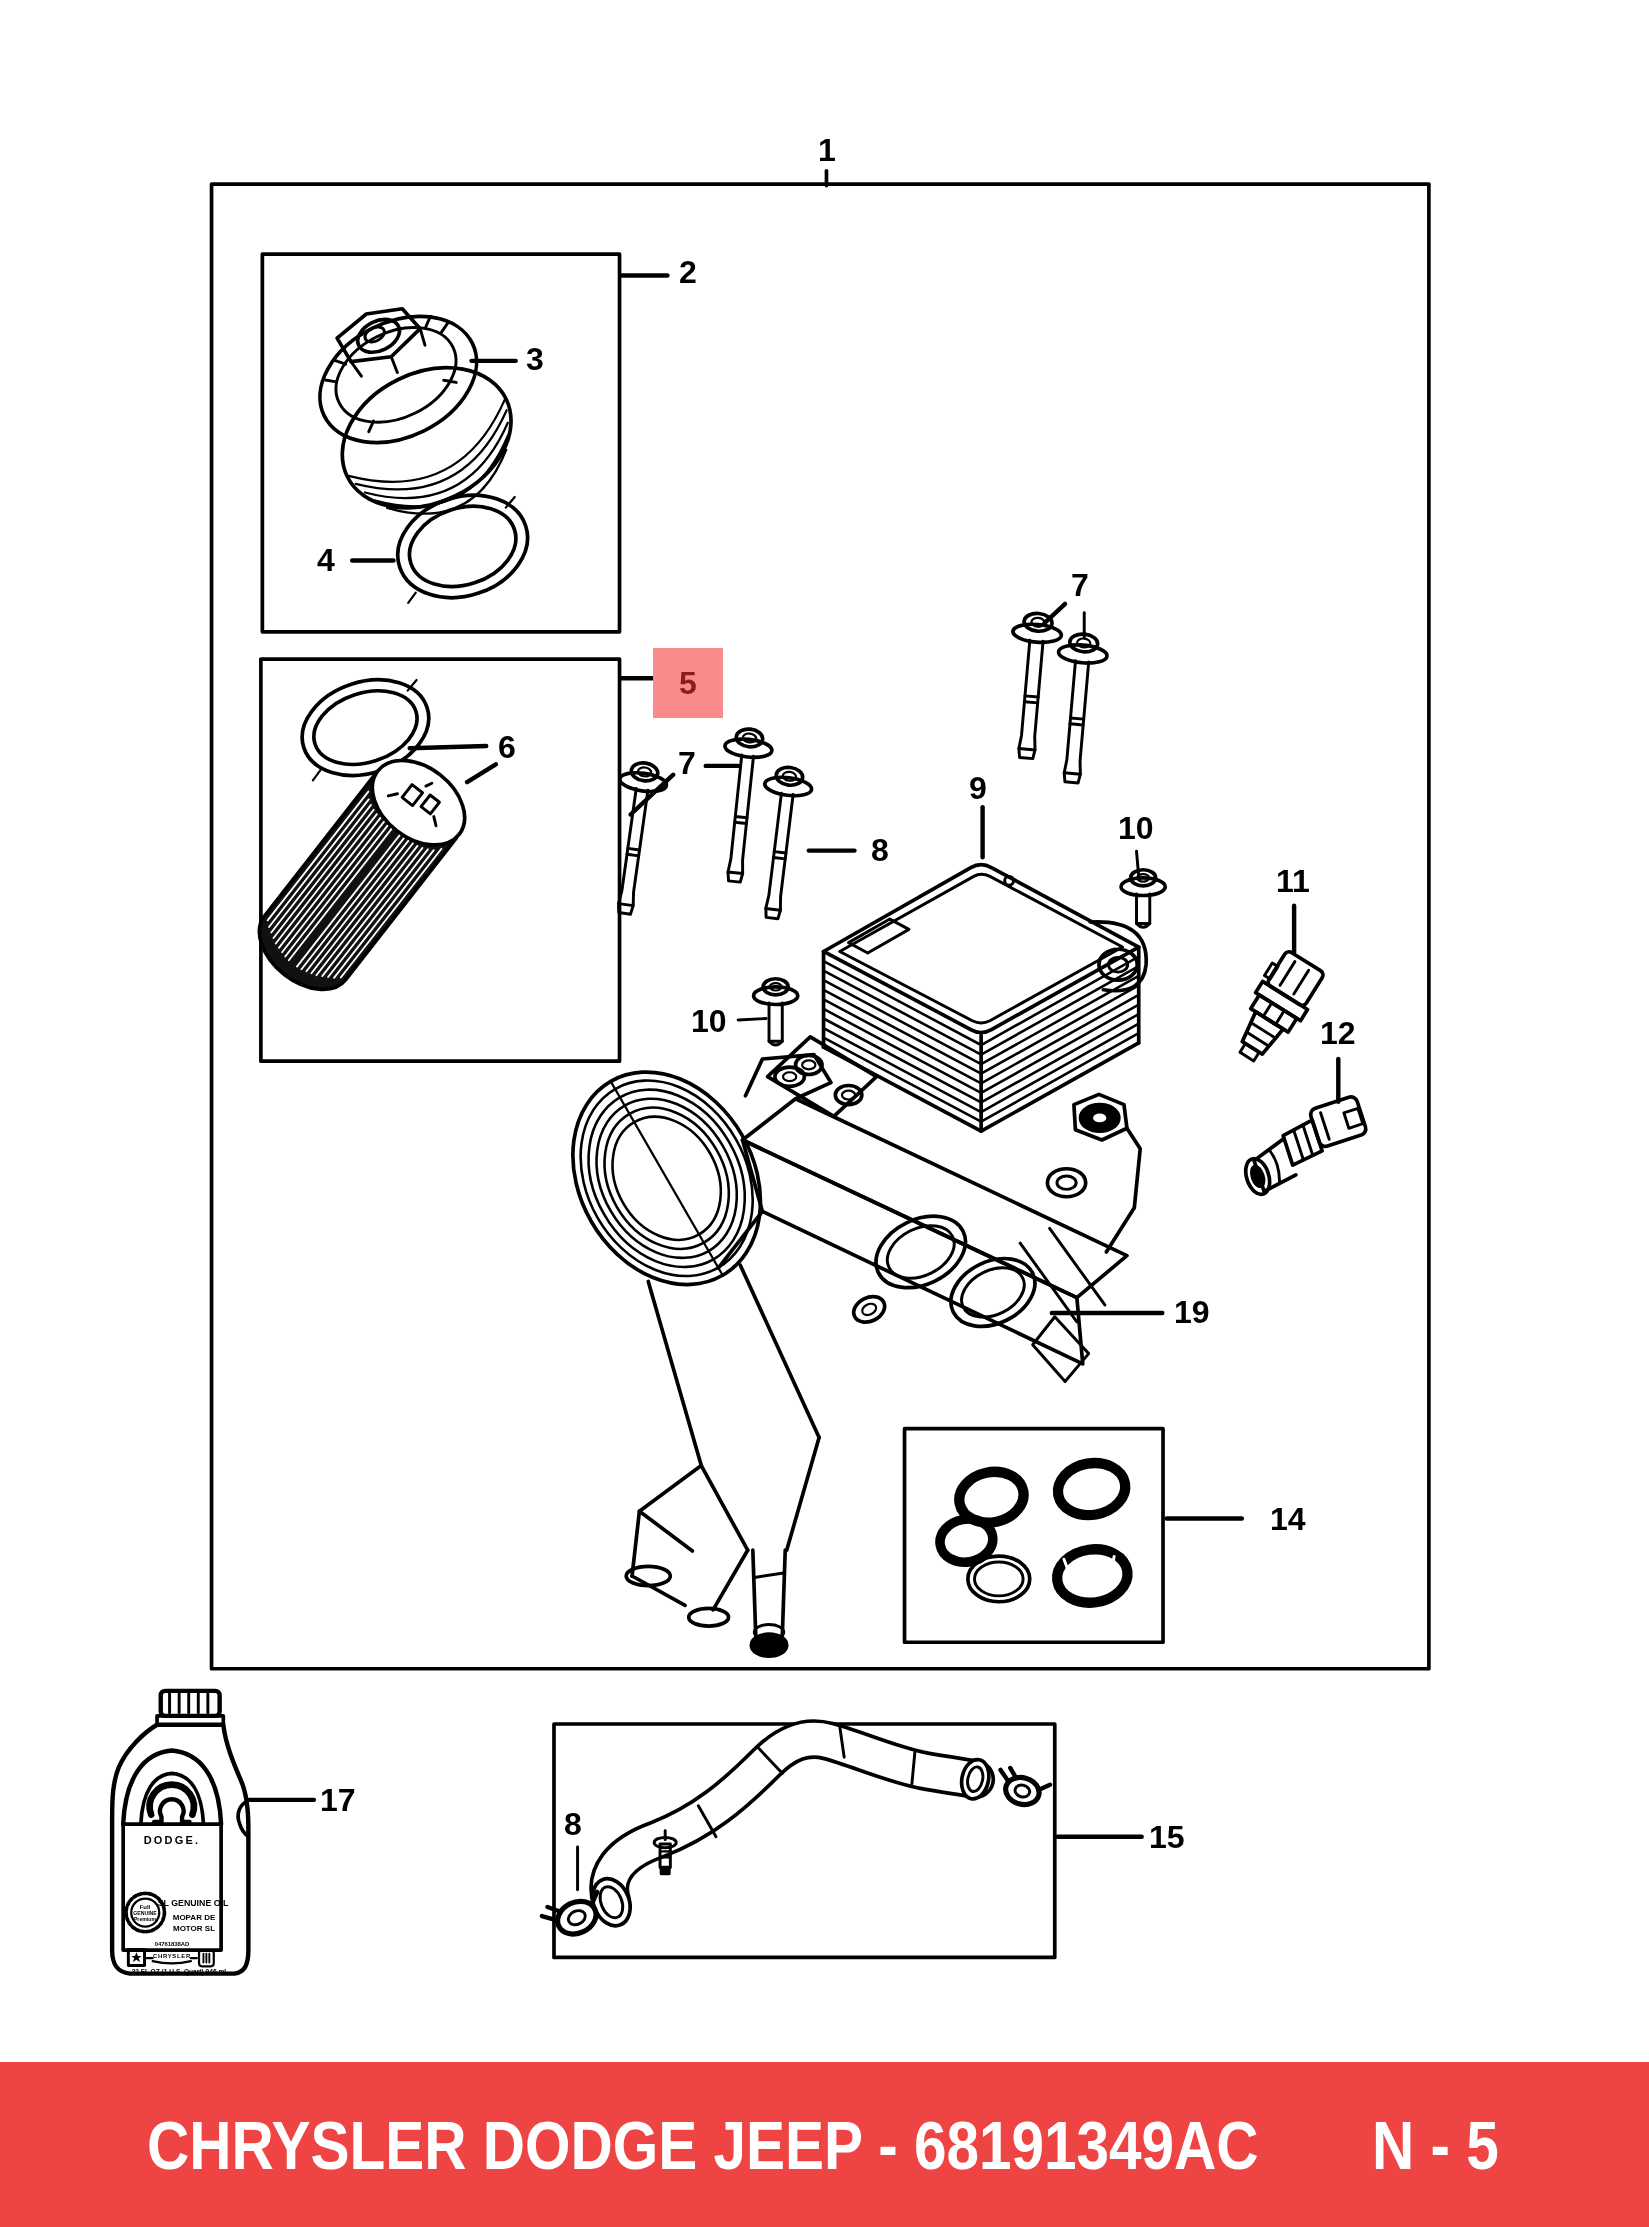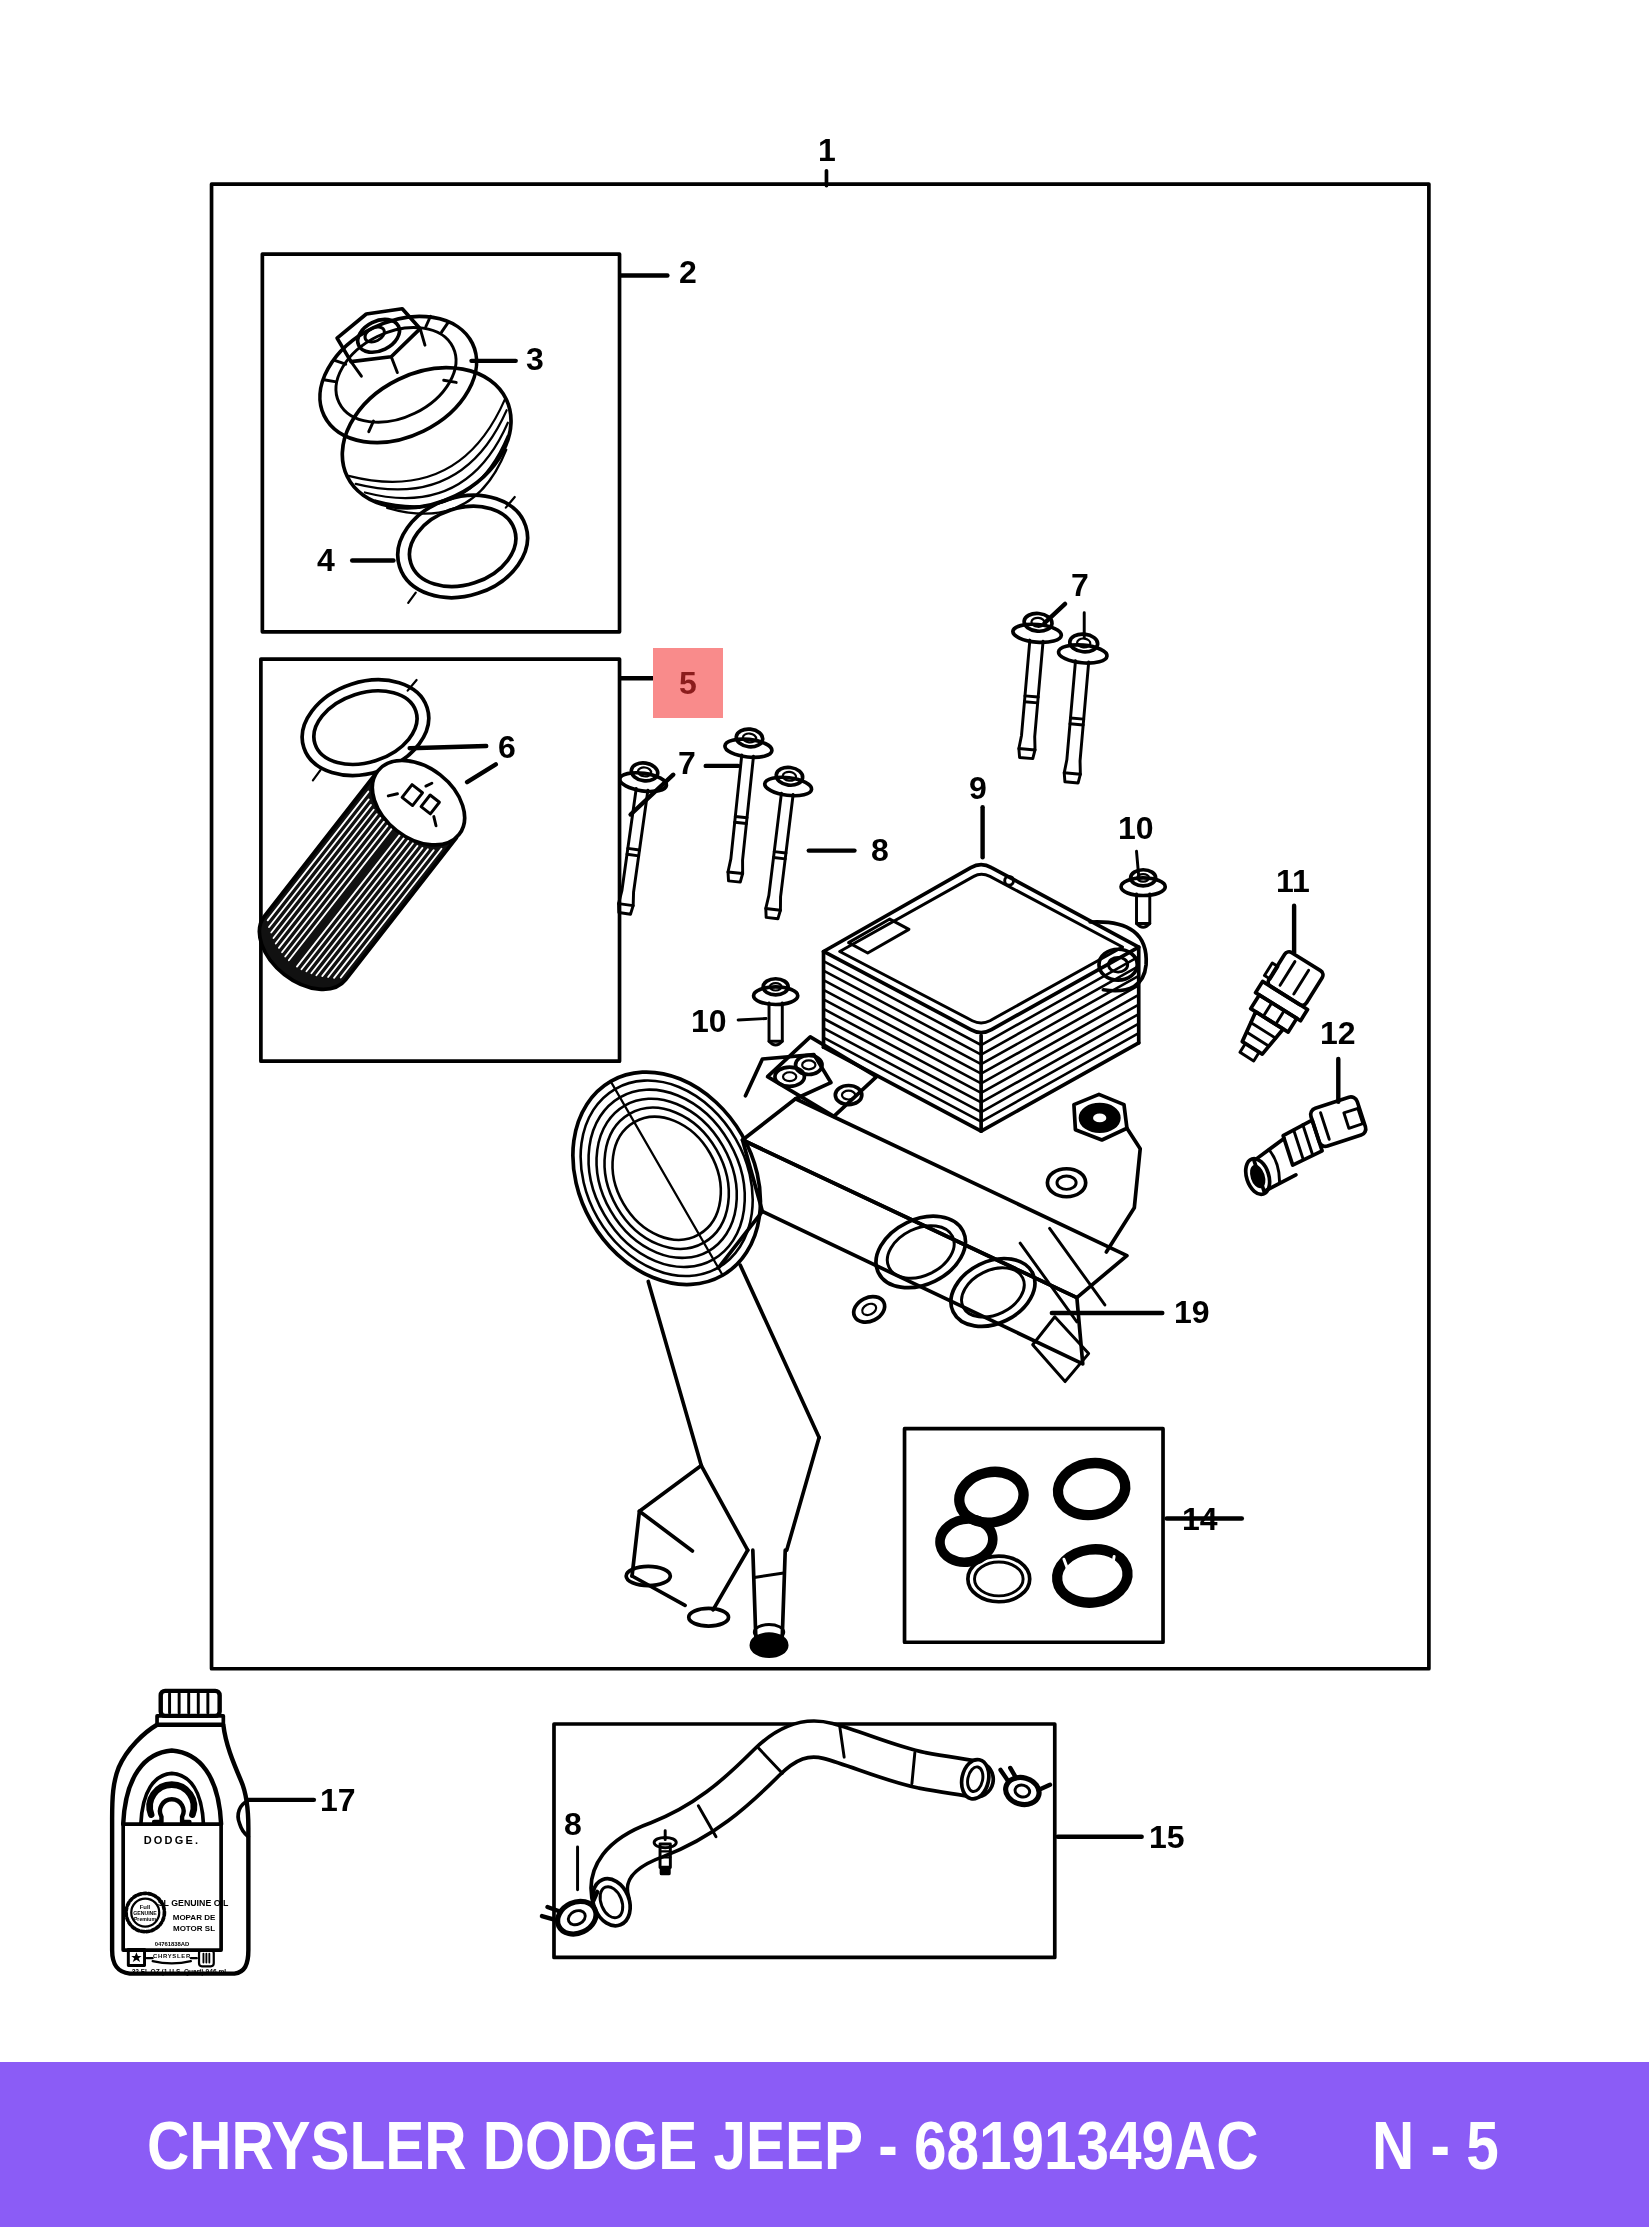--- a/index.html
+++ b/index.html
@@ -408,35 +408,35 @@
 <div class="callout" style="left:498px;top:731px;">6</div>
 <div class="callout" style="left:678px;top:747px;">7</div>
 <div class="callout" style="left:1071px;top:569px;">7</div>
 <div class="callout" style="left:871px;top:834px;">8</div>
 <div class="callout" style="left:969px;top:772px;">9</div>
 <div class="callout" style="left:691px;top:1005px;">10</div>
 <div class="callout" style="left:1118px;top:812px;">10</div>
 <div class="callout" style="left:1276px;top:865px;">11</div>
 <div class="callout" style="left:1320px;top:1017px;">12</div>
 <div class="callout" style="left:1174px;top:1296px;">19</div>
-<div class="callout" style="left:1182px;top:1503px;">14</div>
+<div class="callout" style="left:1270px;top:1503px;">14</div>
 <div class="callout" style="left:1149px;top:1821px;">15</div>
 <div class="callout" style="left:564px;top:1808px;">8</div>
 <div class="callout" style="left:320px;top:1784px;">17</div>
 
 <div class="btxt center" style="left:172px;top:1840px;font-size:11px;letter-spacing:2.2px;">DODGE.</div>
 <div class="btxt center" style="left:145px;top:1907px;font-size:5.9px;">Full</div>
 <div class="btxt center" style="left:145px;top:1913px;font-size:5.2px;">GENUINE</div>
 <div class="btxt center" style="left:145px;top:1919px;font-size:5.2px;">Premium</div>
 <div class="btxt center" style="left:193px;top:1903px;font-size:8.8px;">SL GENUINE OIL</div>
 <div class="btxt center" style="left:194px;top:1917px;font-size:8px;">MOPAR DE</div>
 <div class="btxt center" style="left:194px;top:1928px;font-size:8px;">MOTOR SL</div>
 <div class="btxt center" style="left:172px;top:1944px;font-size:5.9px;">04761838AD</div>
 <div class="btxt center" style="left:172px;top:1956px;font-size:5.9px;letter-spacing:0.7px;">CHRYSLER</div>
 <div class="btxt center" style="left:180px;top:1971px;font-size:6.6px;">32 FL OZ (1 U.S. Quart) 946 mL</div>
 
-<div id="footer" style="background:#8b5cf6;">
+<div id="footer" style="background:#ef4444;">
   <div class="ftxt" style="left:147px;">CHRYSLER DODGE JEEP - 68191349AC</div>
   <div class="ftxt" style="left:1372px;">N - 5</div>
 </div>
 
 </div>
 
 
 </body></html>

